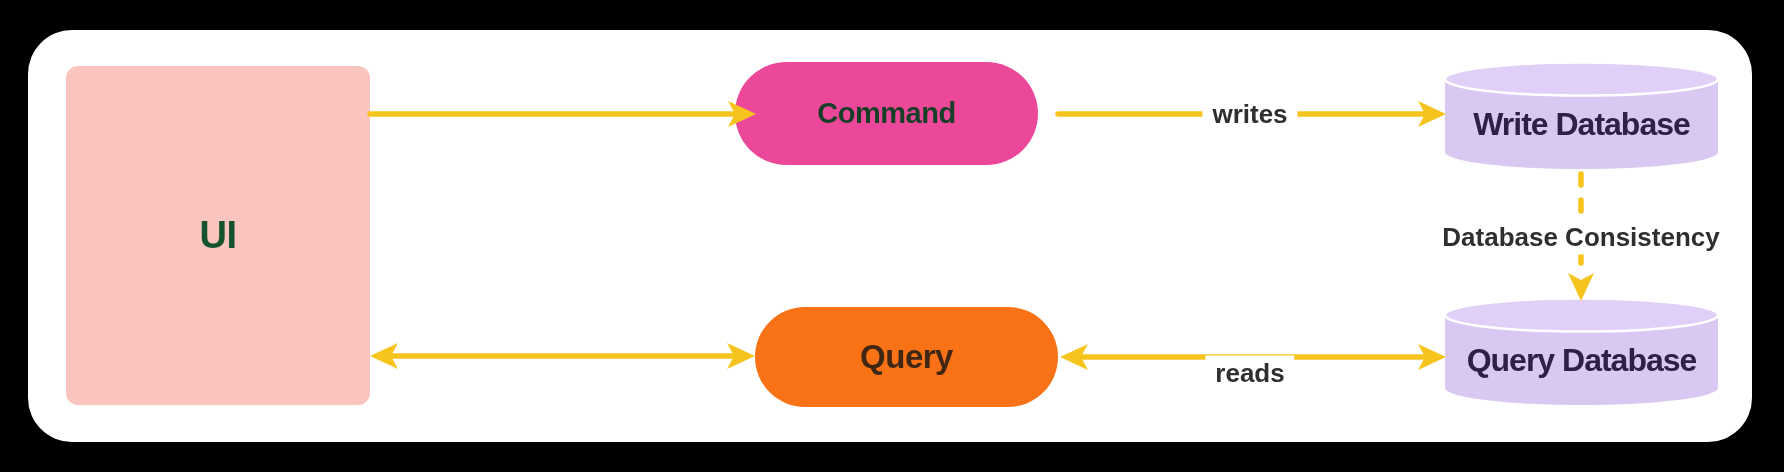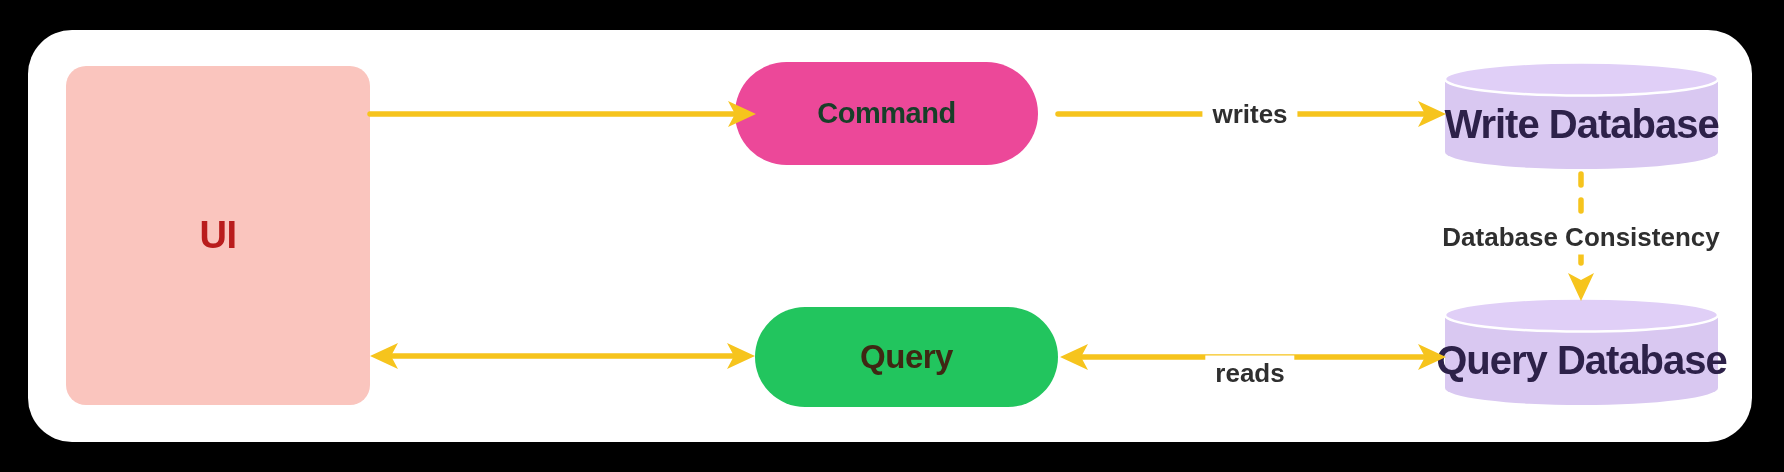--- a/index.html
+++ b/index.html
@@ -17,43 +17,43 @@
     border-radius:44px;
   }
   .node{
     position:absolute;
     display:flex;align-items:center;justify-content:center;
     font-weight:700;
     letter-spacing:-0.5px;
   }
   .ui-node{
     left:38px;top:36px;width:304px;height:339px;
-    background:#FAC5BE;border-radius:20px;
-    color:#b91c1c;font-size:38px;
+    background:#FAC5BE;border-radius:12px;
+    color:#14532d;font-size:38px;
   }
   .command-node{
     left:707px;top:32px;width:303px;height:103px;
     background:#ec4899;border-radius:52px;
     color:#173F28;font-size:29px;
   }
   .query-node{
     left:727px;top:277px;width:303px;height:100px;
-    background:#22c55e;border-radius:50px;
+    background:#f97316;border-radius:50px;
     color:#3F2713;font-size:33px;
   }
   .db{
     position:absolute;width:273px;height:108px;
   }
   .write-db{left:1417px;top:32px;}
   .read-db{left:1417px;top:268px;}
   .db svg.cyl{position:absolute;left:0;top:0;}
   .db-label{
     position:absolute;left:0;right:0;top:17px;bottom:0;
     display:flex;align-items:center;justify-content:center;
-    font-weight:700;font-size:40px;letter-spacing:-1px;
+    font-weight:700;font-size:32px;letter-spacing:-1px;
     color:#2D2149;white-space:nowrap;
   }
   svg.arrows{
     position:absolute;left:0;top:0;width:1724px;height:412px;
     pointer-events:none;
   }
   .edge-label{
     position:absolute;
     transform:translate(-50%,-50%);
     background:#FFFFFF;

